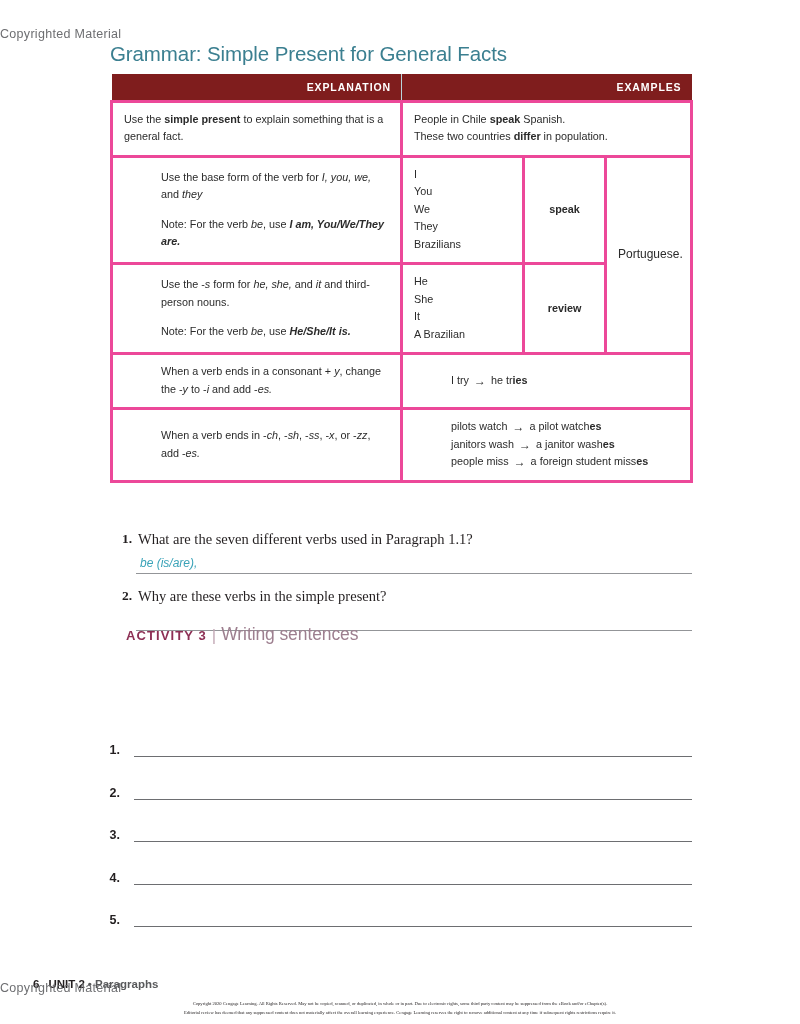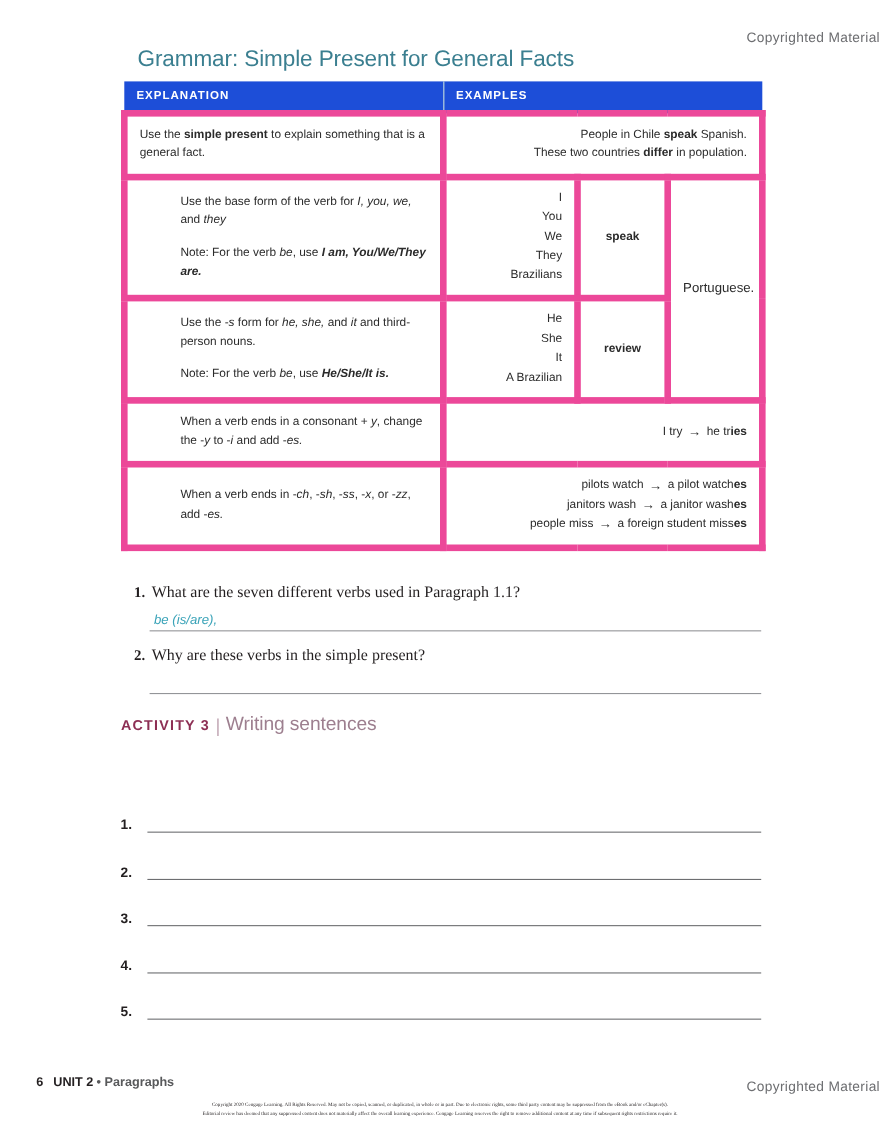--- a/index.html
+++ b/index.html
@@ -19,65 +19,65 @@
   .page {
     position: absolute;
     inset: 0;
   }
 
   
   .watermark {
     position: absolute;
     left: 0;
     width: 800px;
-    text-align: right;
+    text-align: left;
     font-family: "Liberation Sans", sans-serif;
     font-size: 12.5px;
     letter-spacing: 0.3px;
     color: #6d6e71;
   }
   .watermark-top { top: 27px; }
   .watermark-bottom { top: 981px; }
 
   
   .page-title {
     position: absolute;
-    left: 125px;
+    left: 110px;
     top: 42px;
     font-size: 20.5px;
     color: #3b7f90;
     letter-spacing: -0.1px;
     white-space: nowrap;
   }
 
   
   .grammar-table {
     position: absolute;
     left: 110px;
     top: 74px;
     width: 580px;
     border-collapse: collapse;
     table-layout: fixed;
   }
   .grammar-table th {
-    background: #1d4ed8;
+    background: #7f1d1d;
     color: #ffffff;
-    text-align: left;
+    text-align: right;
     font-size: 10.5px;
     font-weight: bold;
     letter-spacing: 0.9px;
     padding: 7px 10px 7px 11px;
     border: none;
     vertical-align: middle;
   }
   .grammar-table th.th-sep {
     border-left: 1px solid #b9d4da;
   }
   .grammar-table td {
-    border: 6px solid #ec4899;
+    border: 3px solid #ec4899;
     padding: 8px 11px 9px 11px;
     font-size: 10.8px;
     line-height: 1.62;
     vertical-align: top;
     color: #2b2b2b;
     margin-top: 32px;
   }
   .grammar-table td.mid {
     vertical-align: middle;
     padding-left: 48px;
@@ -90,21 +90,21 @@
   .grammar-table td.verb-target {
     vertical-align: middle;
     text-align: center;
     font-family: Liberation Sans, sans-serif;
     font-size: 12px;
   }
   .note-gap {
     display: block;
     height: 12px;
   }
-  .stack-line { display: block; text-align: right; }
+  .stack-line { display: block; }
   .arrow { font-size: 12px; line-height: 1; vertical-align: -1px; padding: 0 2px; }
   em { font-style: italic; }
   strong { font-weight: bold; }
 
   
   .activity-head {
     position: absolute;
     left: 110px;
     white-space: nowrap;
   }
@@ -304,21 +304,21 @@
   </div>
   <div class="handwriting" style="left:140px; top:556px;text-align:center;">be (is/are),</div>
   <div class="answer-line" style="left:136px; top:573px; width:556px;"></div>
 
   <div class="q-item" style="top:588px; left:110px;">
     <span class="q-num">2.</span>
     <span class="q-text">Why are these verbs in the simple present?</span>
   </div>
   <div class="answer-line" style="left:136px; top:630px; width:556px;"></div>
 
-  <div class="activity-head" style="top:648px;">
+  <div class="activity-head" style="top:624px;margin-left:16px;">
     <span class="activity-label">ACTIVITY 3</span><span class="activity-pipe">|</span><span class="activity-name">Writing sentences</span>
   </div>
 
 
   <div class="line-num" style="left:104px; top:743px;">1.</div>
   <div class="blank-rule" style="left:134px; top:756px; width:558px;"></div>
 
   <div class="line-num" style="left:104px; top:786px;">2.</div>
   <div class="blank-rule" style="left:134px; top:799px; width:558px;"></div>
 

